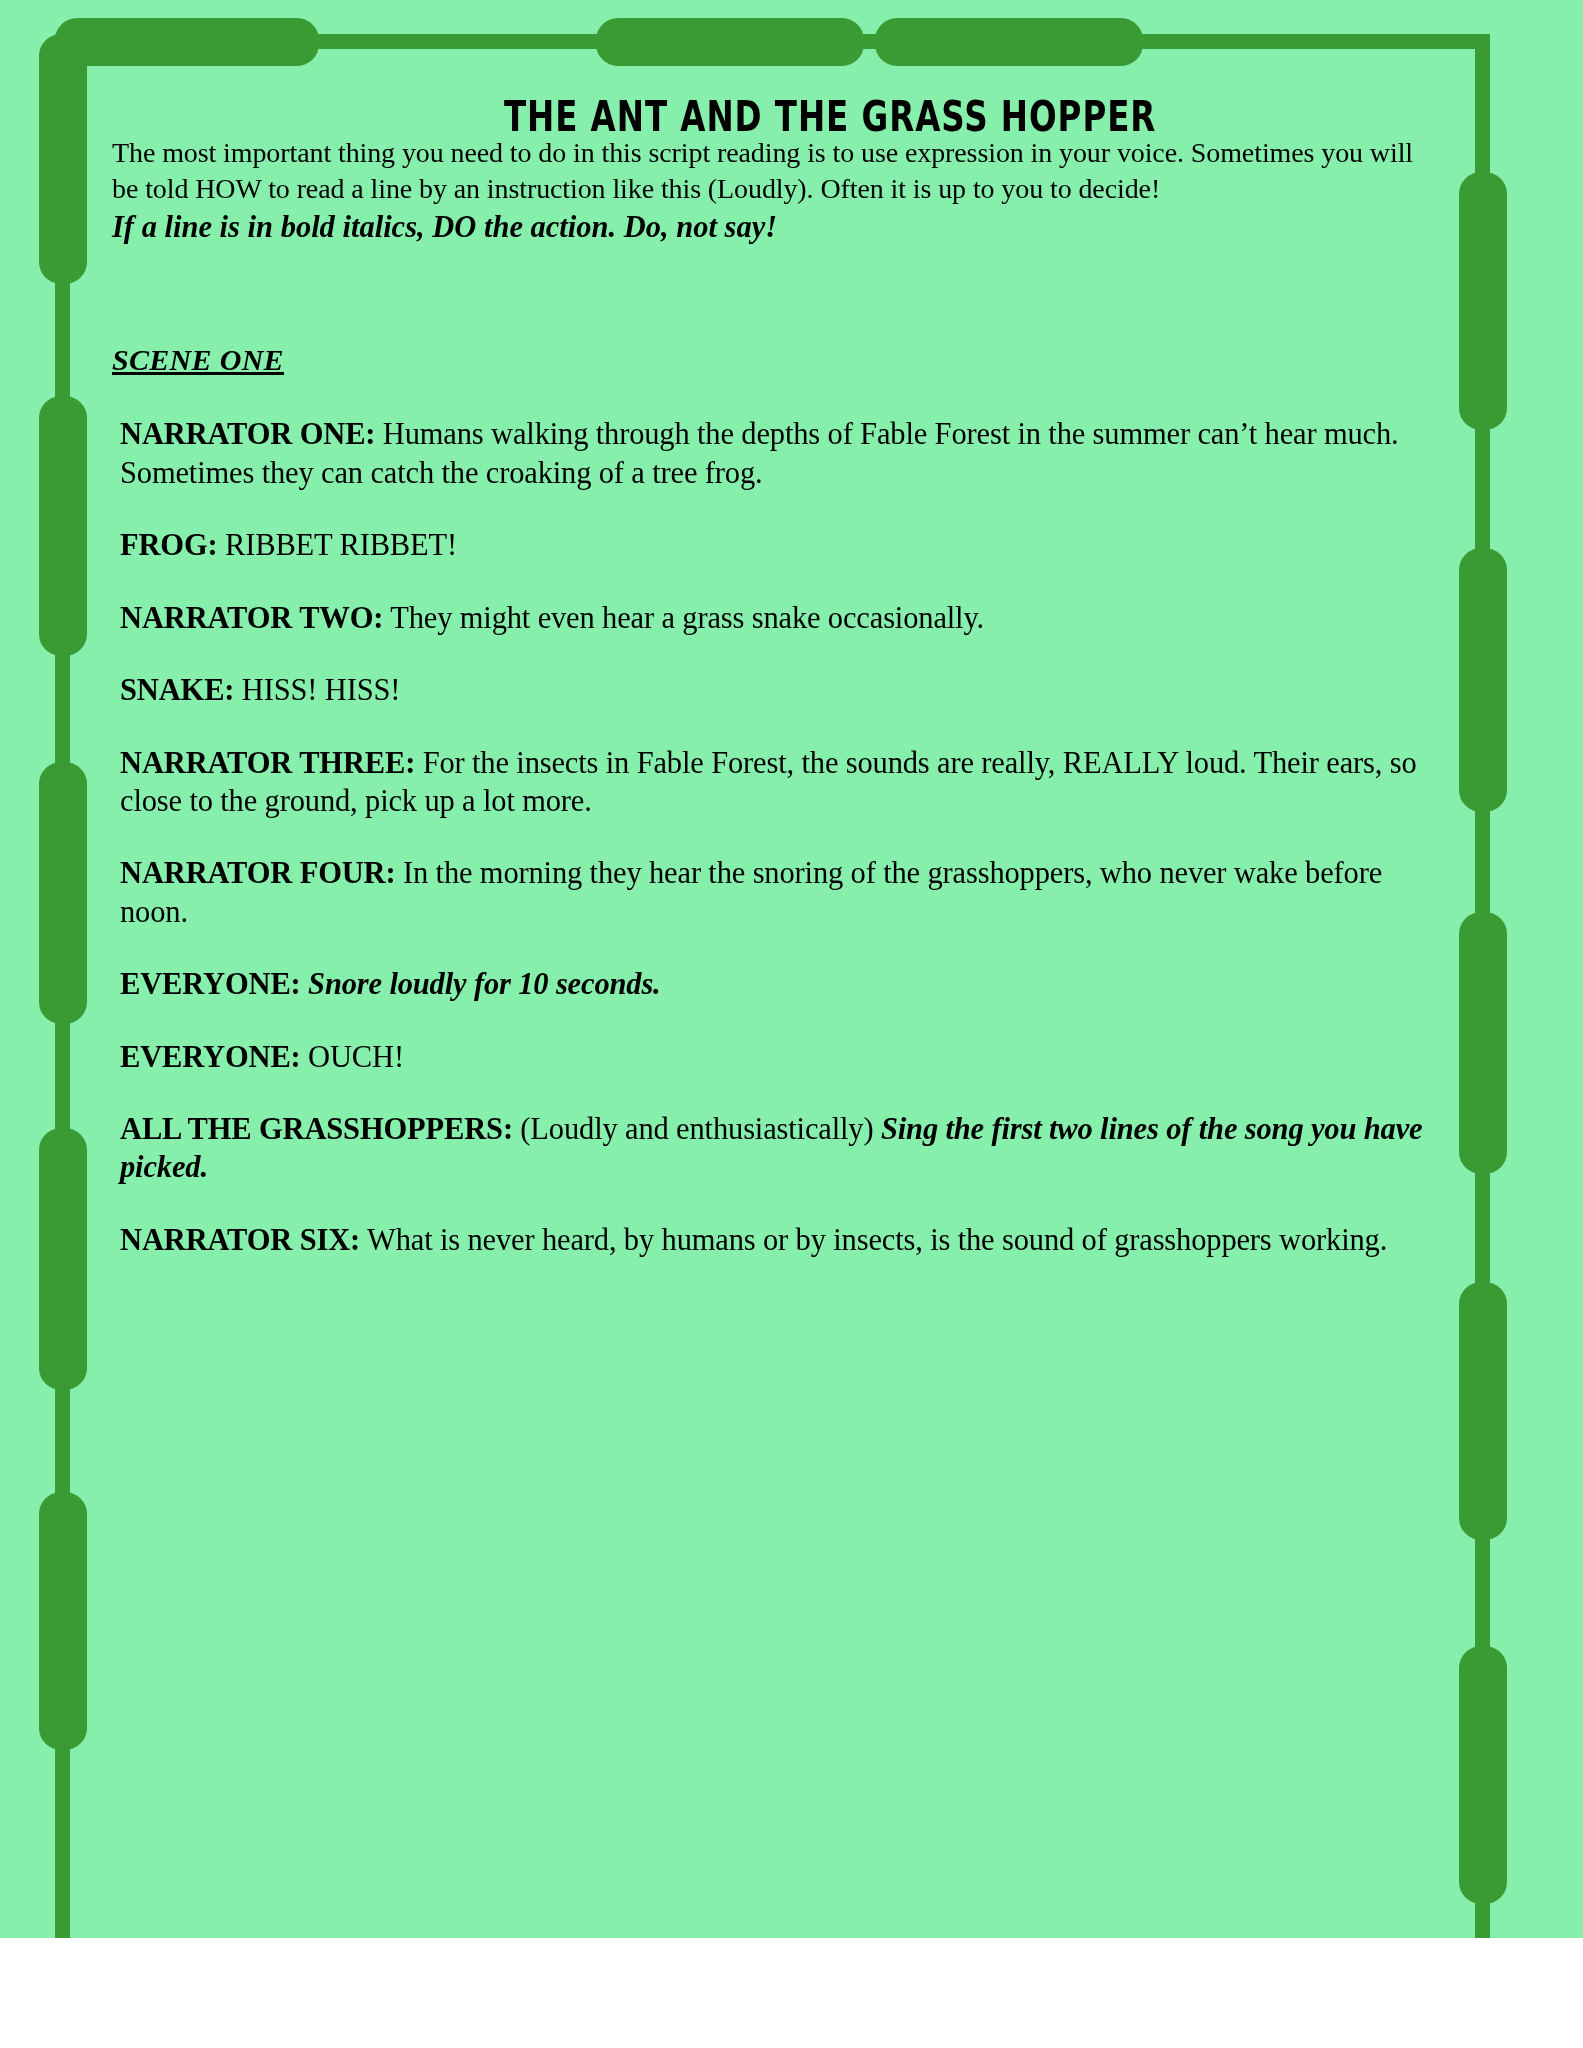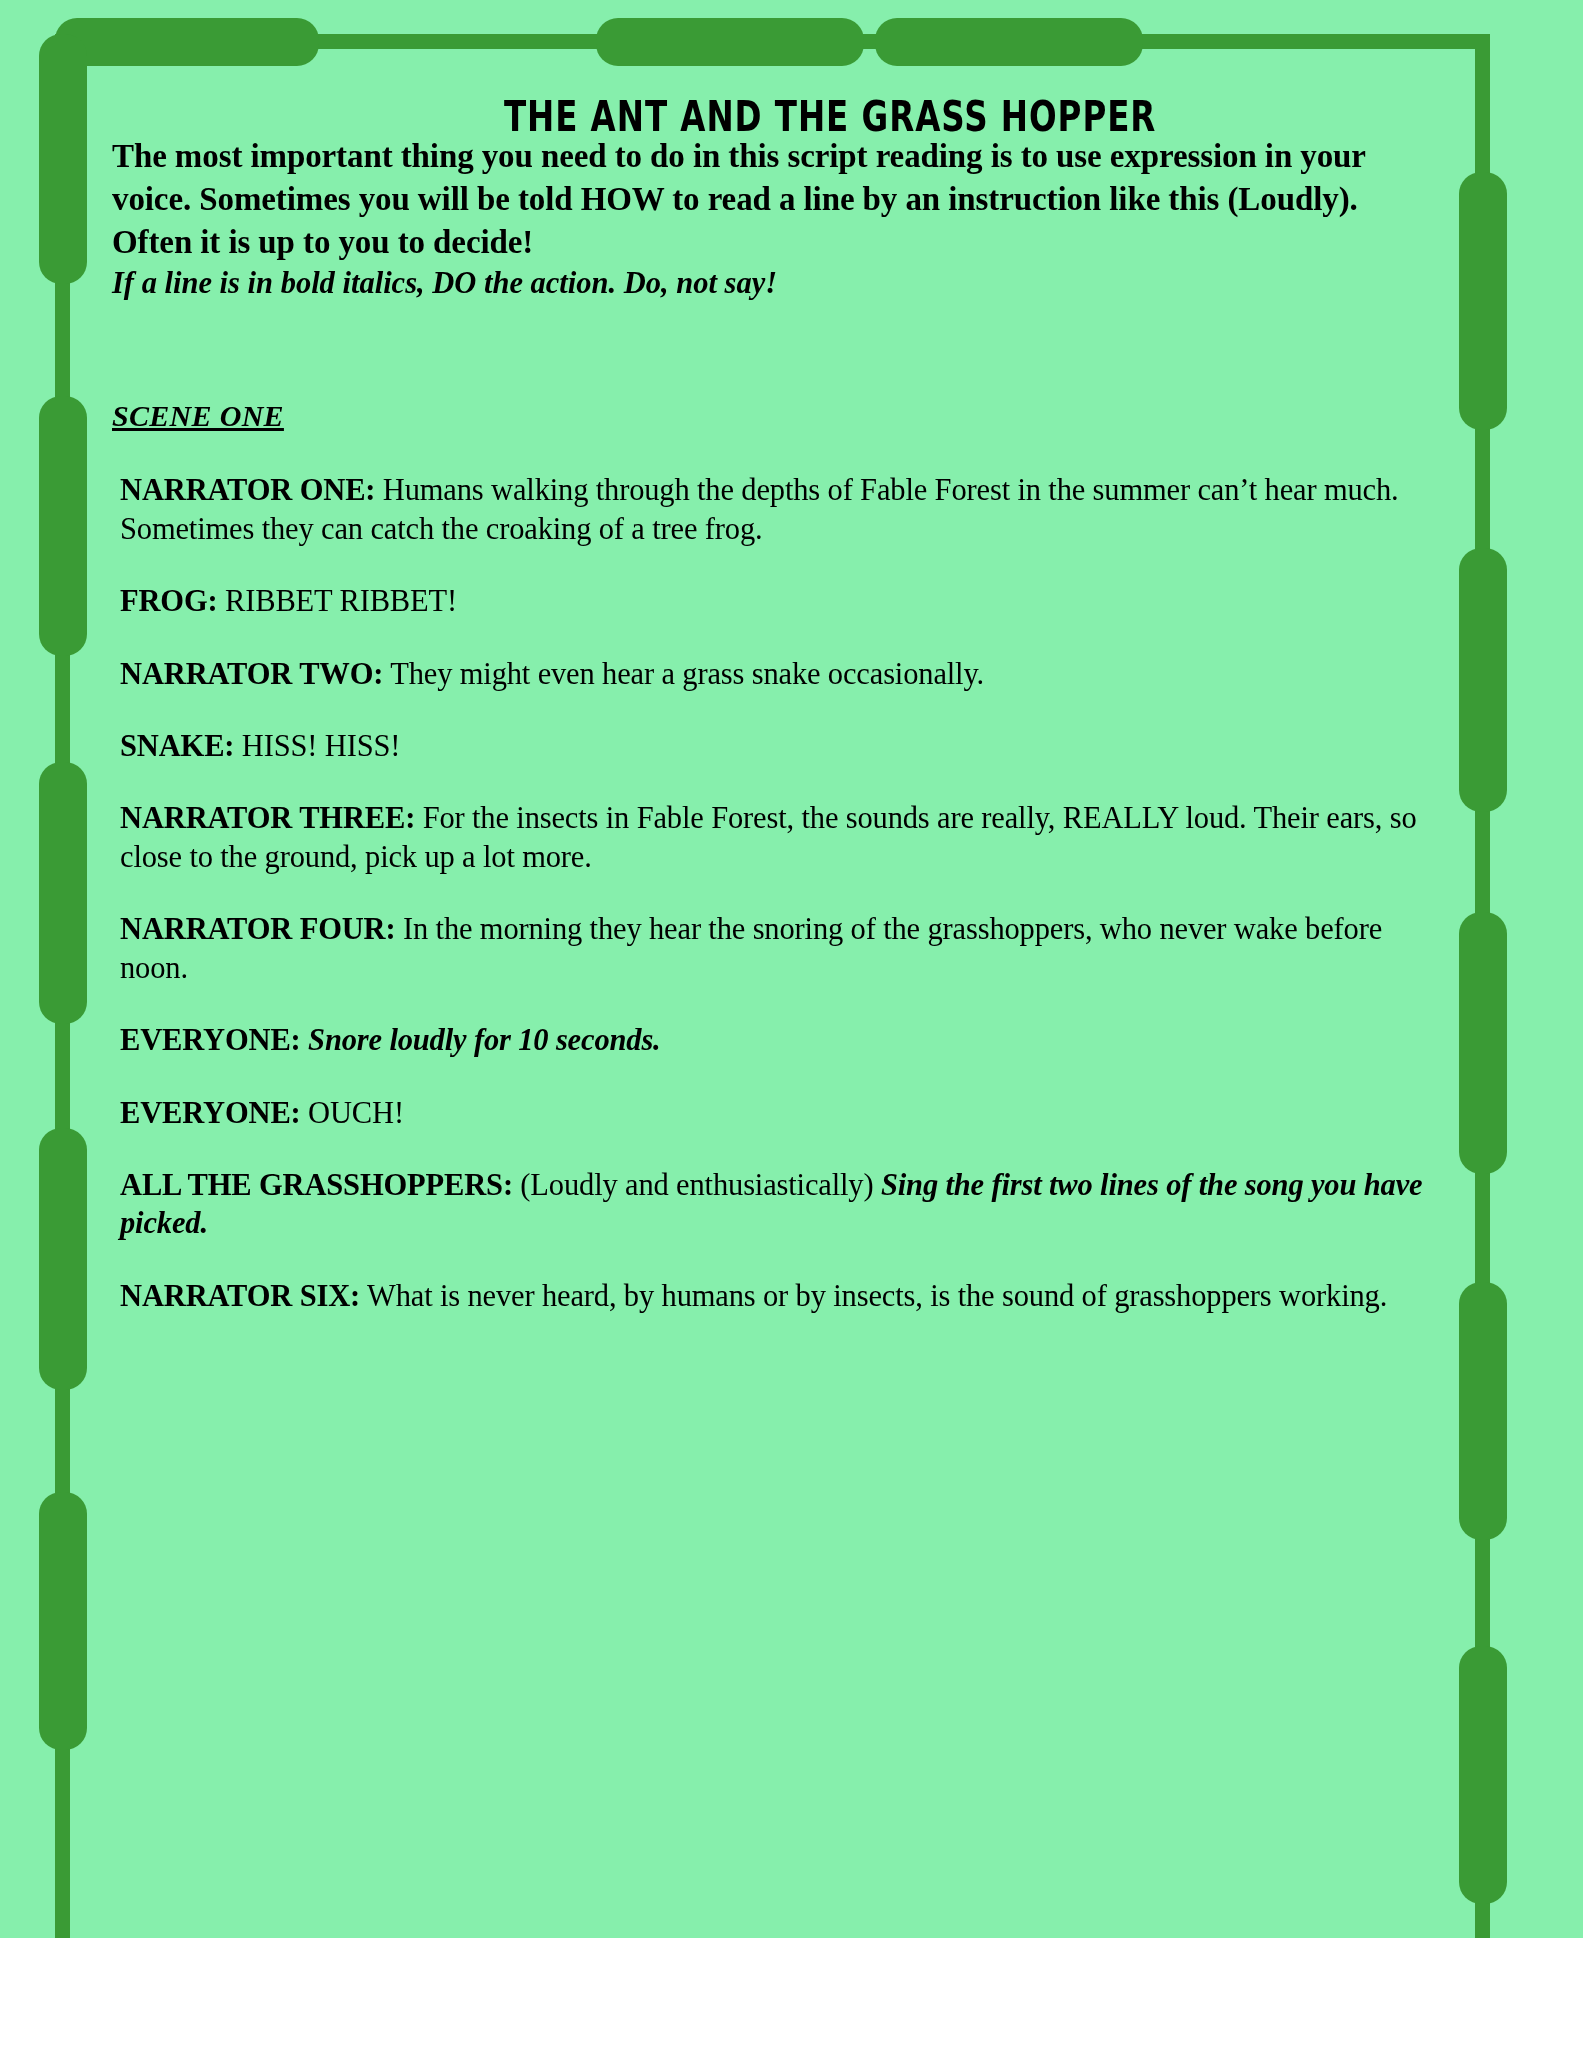--- a/index.html
+++ b/index.html
@@ -58,22 +58,22 @@
     font-weight: 900;
     font-size: 35px;
     letter-spacing: 1.0px;
     text-transform: uppercase;
     transform: scaleX(0.93) scaleY(1.20);
     transform-origin: center top;
     line-height: 1.0;
     padding-left: 125px;
   }
   .intro {
-    font-weight: bold;
-    font-size: 33px;
+    font-weight: normal;
+    font-size: 28px;
     line-height: 1.30;
     margin: 0;
     letter-spacing: -0.1px;
   }
   .intro-italic {
     font-weight: bold;
     font-style: italic;
     font-size: 30.5px;
     line-height: 1.30;
     margin: 0;

